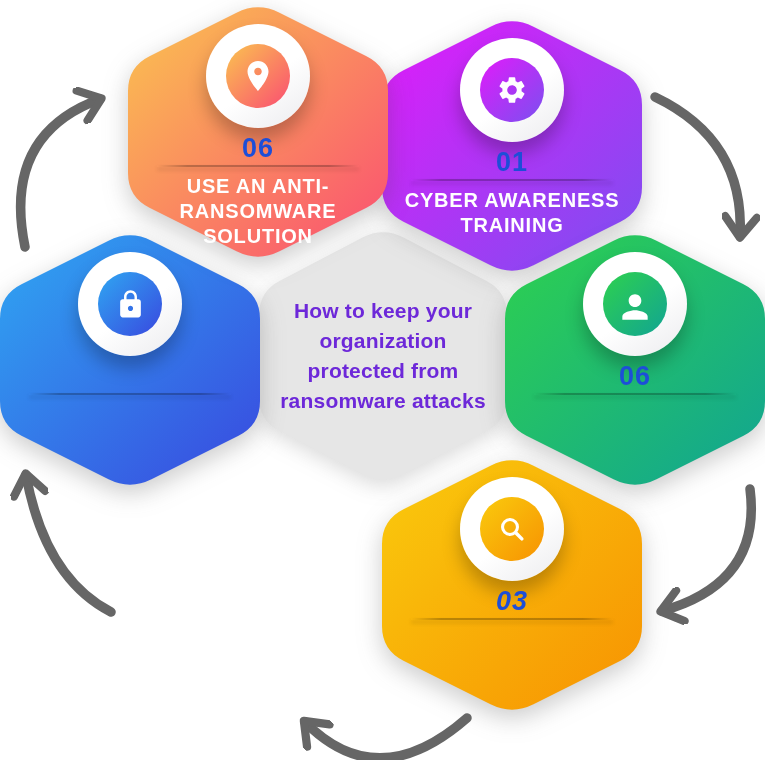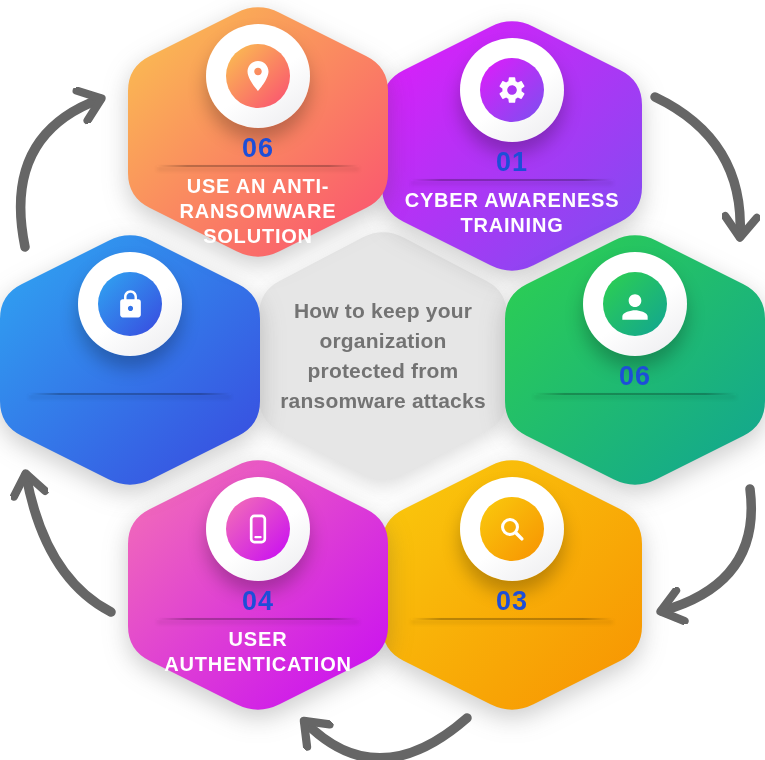--- a/index.html
+++ b/index.html
@@ -46,21 +46,21 @@
 </style>
 </head>
 <body>
 
 <div class="stage">
 
   <div class="hex center" style="left:259px;top:227px">
     <svg class="bg" viewBox="0 0 260 260" preserveAspectRatio="none">
       <path class="cfill" d="M108.5 10.7 Q130 0 151.5 10.7 L238.5 54.3 Q260 65 260 89 L260 171 Q260 195 238.5 205.7 L151.5 249.3 Q130 260 108.5 249.3 L21.5 205.7 Q0 195 0 171 L0 89 Q0 65 21.5 54.3 Z" fill="#e6e6e6"></path>
     </svg>
-    <div class="center-text" style="color: #737373;">How to keep your
+    <div class="center-text" style="color: #6d28d9;">How to keep your
 organization
 protected from
 ransomware attacks</div>
   </div>
 
   <div class="hex" style="left: 382px; top: 16px; --g1: #e11bfa; --g2: #7a50f0;">
     <svg class="bg" viewBox="0 0 260 260">
       <defs>
           <linearGradient id="g0" x1="0" y1="0" x2="1" y2="1">
             <stop offset="0" stop-color="#e11bfa"></stop>
@@ -96,21 +96,21 @@
       <div class="inner">
         <svg class="icon" width="38" height="38" viewBox="0 0 24 24" style="margin-top:6px">
           <path fill="#fff" d="M12 12c2.21 0 4-1.79 4-4s-1.79-4-4-4-4 1.79-4 4 1.79 4 4 4zm0 2c-2.67 0-8 1.34-8 4v2h16v-2c0-2.66-5.33-4-8-4z"></path>
         </svg>
       </div>
     </div>
     <div class="num">06</div>
     <div class="divider"></div>
   </div>
 
-  <div class="hex" style="left: 382px; top: 455px; --g1: #facb0d; --g2: #f79202;">
+  <div class="hex" style="left: 382px; top: 455px; font-style: italic; --g1: #facb0d; --g2: #f79202;">
     <svg class="bg" viewBox="0 0 260 260">
       <defs>
           <linearGradient id="g2" x1="0" y1="0" x2="1" y2="1">
             <stop offset="0" stop-color="#facb0d"></stop>
             <stop offset="1" stop-color="#f79202"></stop>
           </linearGradient>
         </defs>
       <path d="M108.5 10.7 Q130 0 151.5 10.7 L238.5 54.3 Q260 65 260 89 L260 171 Q260 195 238.5 205.7 L151.5 249.3 Q130 260 108.5 249.3 L21.5 205.7 Q0 195 0 171 L0 89 Q0 65 21.5 54.3 Z" fill="url(#g2)"></path>
     </svg>
     <div class="circle">
@@ -118,43 +118,20 @@
         <svg class="icon" width="32" height="32" viewBox="0 0 24 24">
           <circle cx="10.5" cy="10.5" r="5.6" fill="none" stroke="#fff" stroke-width="2.3"></circle>
           <line x1="14.8" y1="14.8" x2="19.4" y2="19.4" stroke="#fff" stroke-width="2.6" stroke-linecap="round"></line>
         </svg>
       </div>
     </div>
     <div class="num">03</div>
     <div class="divider"></div>
   </div>
 
-  <div class="hex" style="left: 128px; top: 455px; --g1: #f573b4; --g2: #c70af5;">
-    <svg class="bg" viewBox="0 0 260 260">
-      <defs>
-          <linearGradient id="g3" x1="0" y1="0" x2="1" y2="1">
-            <stop offset="0" stop-color="#f573b4"></stop>
-            <stop offset="1" stop-color="#c70af5"></stop>
-          </linearGradient>
-        </defs>
-      <path d="M108.5 10.7 Q130 0 151.5 10.7 L238.5 54.3 Q260 65 260 89 L260 171 Q260 195 238.5 205.7 L151.5 249.3 Q130 260 108.5 249.3 L21.5 205.7 Q0 195 0 171 L0 89 Q0 65 21.5 54.3 Z" fill="url(#g3)"></path>
-    </svg>
-    <div class="circle">
-      <div class="inner">
-        <svg class="icon" width="34" height="34" viewBox="0 0 24 24">
-          <rect x="7.2" y="2.8" width="9.6" height="18.4" rx="2.2" fill="none" stroke="#fff" stroke-width="1.9"></rect>
-          <line x1="10.2" y1="17.8" x2="13.8" y2="17.8" stroke="#fff" stroke-width="1.6" stroke-linecap="round"></line>
-        </svg>
-      </div>
-    </div>
-    <div class="num">04</div>
-    <div class="divider"></div>
-    <div class="label">USER
-AUTHENTICATION</div>
-  </div>
 
   <div class="hex" style="left: 0px; top: 230px; --g1: #2fa7f2; --g2: #3948df;">
     <svg class="bg" viewBox="0 0 260 260">
       <defs>
           <linearGradient id="g4" x1="0" y1="0" x2="1" y2="1">
             <stop offset="0" stop-color="#2fa7f2"></stop>
             <stop offset="1" stop-color="#3948df"></stop>
           </linearGradient>
         </defs>
       <path d="M108.5 10.7 Q130 0 151.5 10.7 L238.5 54.3 Q260 65 260 89 L260 171 Q260 195 238.5 205.7 L151.5 249.3 Q130 260 108.5 249.3 L21.5 205.7 Q0 195 0 171 L0 89 Q0 65 21.5 54.3 Z" fill="url(#g4)"></path>

